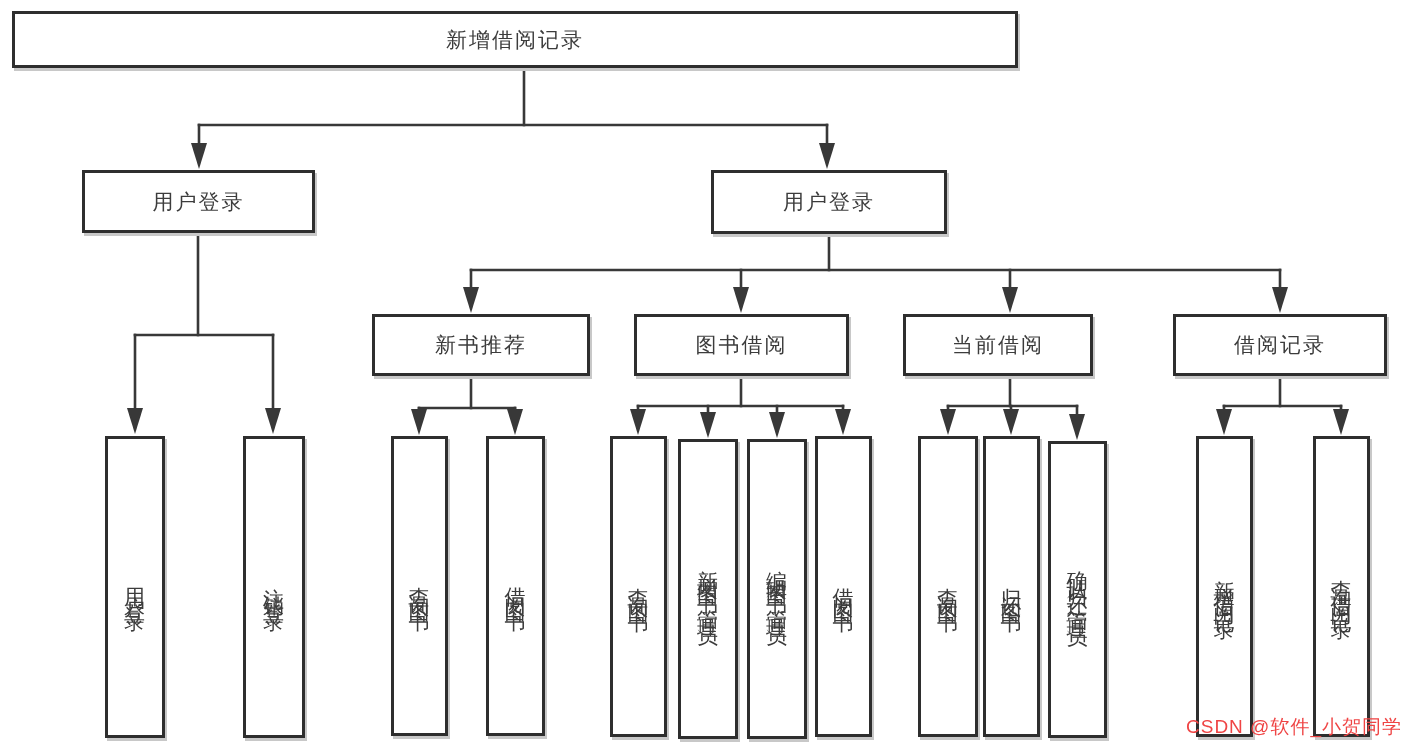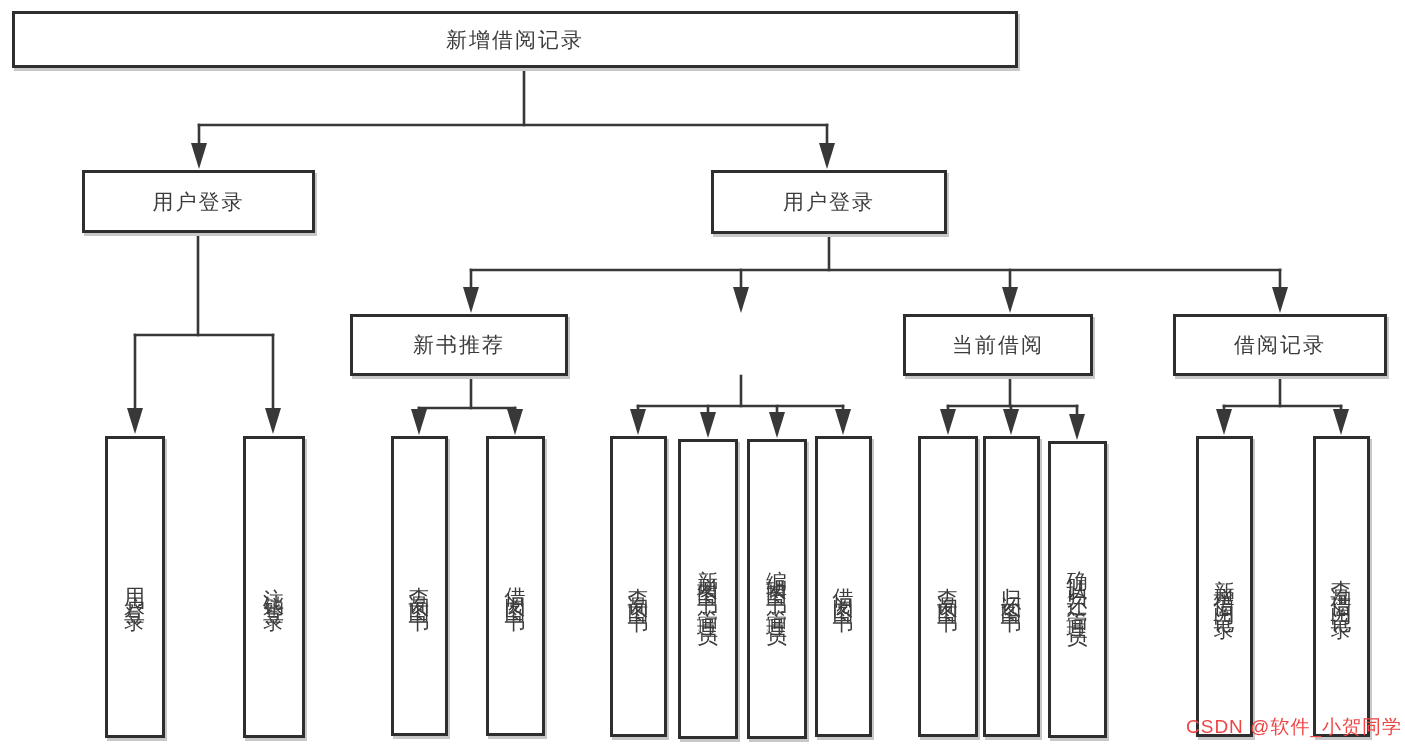--- a/index.html
+++ b/index.html
@@ -112,22 +112,25 @@
     <span class="hlabel">新增借阅记录</span>
   </div>
 
   <div class="node" style="left:82px;top:170px;width:233px;height:63px">
     <span class="hlabel">用户登录</span>
   </div>
   <div class="node" style="left:711px;top:170px;width:236px;height:64px">
     <span class="hlabel">用户登录</span>
   </div>
 
-  <div class="node" style="left:350px;top:314px;width:218px;height:62px">
+  <div class="node" style="left:372px;top:314px;width:218px;height:62px">
     <span class="hlabel">新书推荐</span>
+  </div>
+  <div class="node" style="left:634px;top:314px;width:215px;height:62px">
+    <span class="hlabel">图书借阅</span>
   </div>
   <div class="node" style="left:903px;top:314px;width:190px;height:62px">
     <span class="hlabel">当前借阅</span>
   </div>
   <div class="node" style="left:1173px;top:314px;width:214px;height:62px">
     <span class="hlabel">借阅记录</span>
   </div>
 
   <div class="node" style="left:105px;top:436px;width:60px;height:302px">
     <span class="vlabel">用户登录</span>

